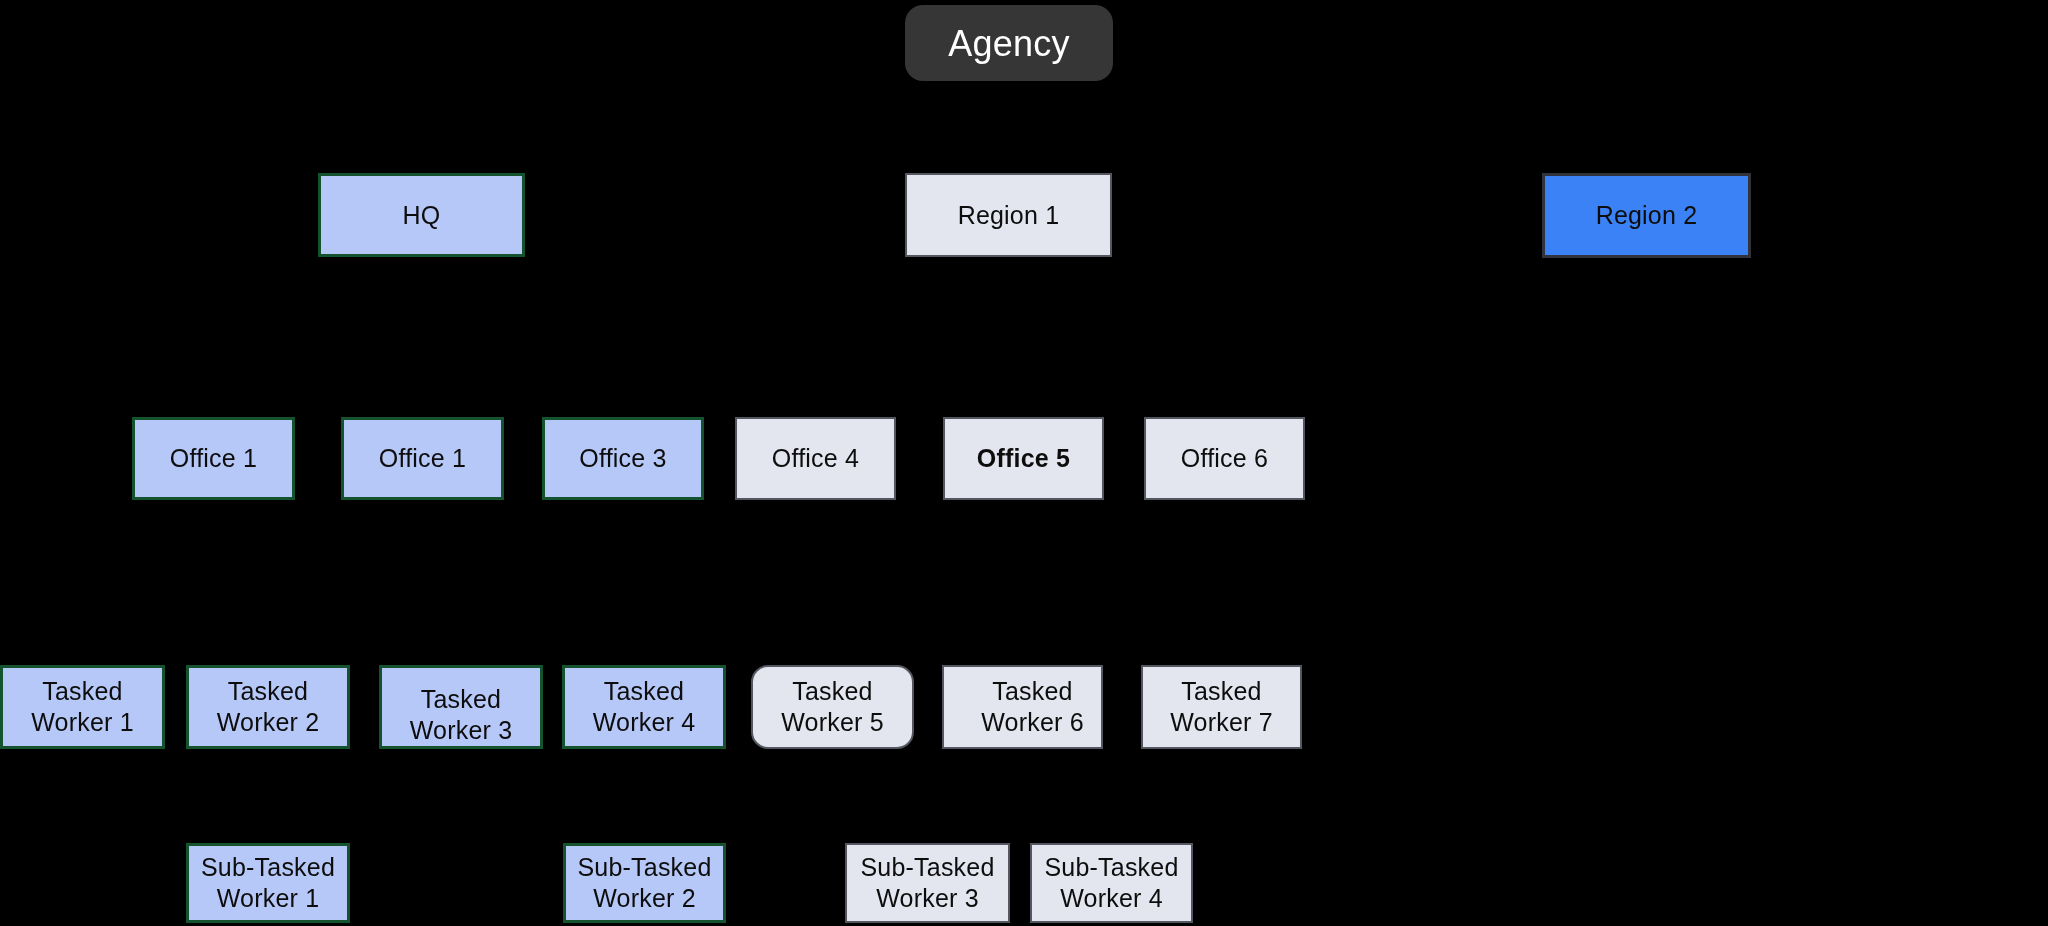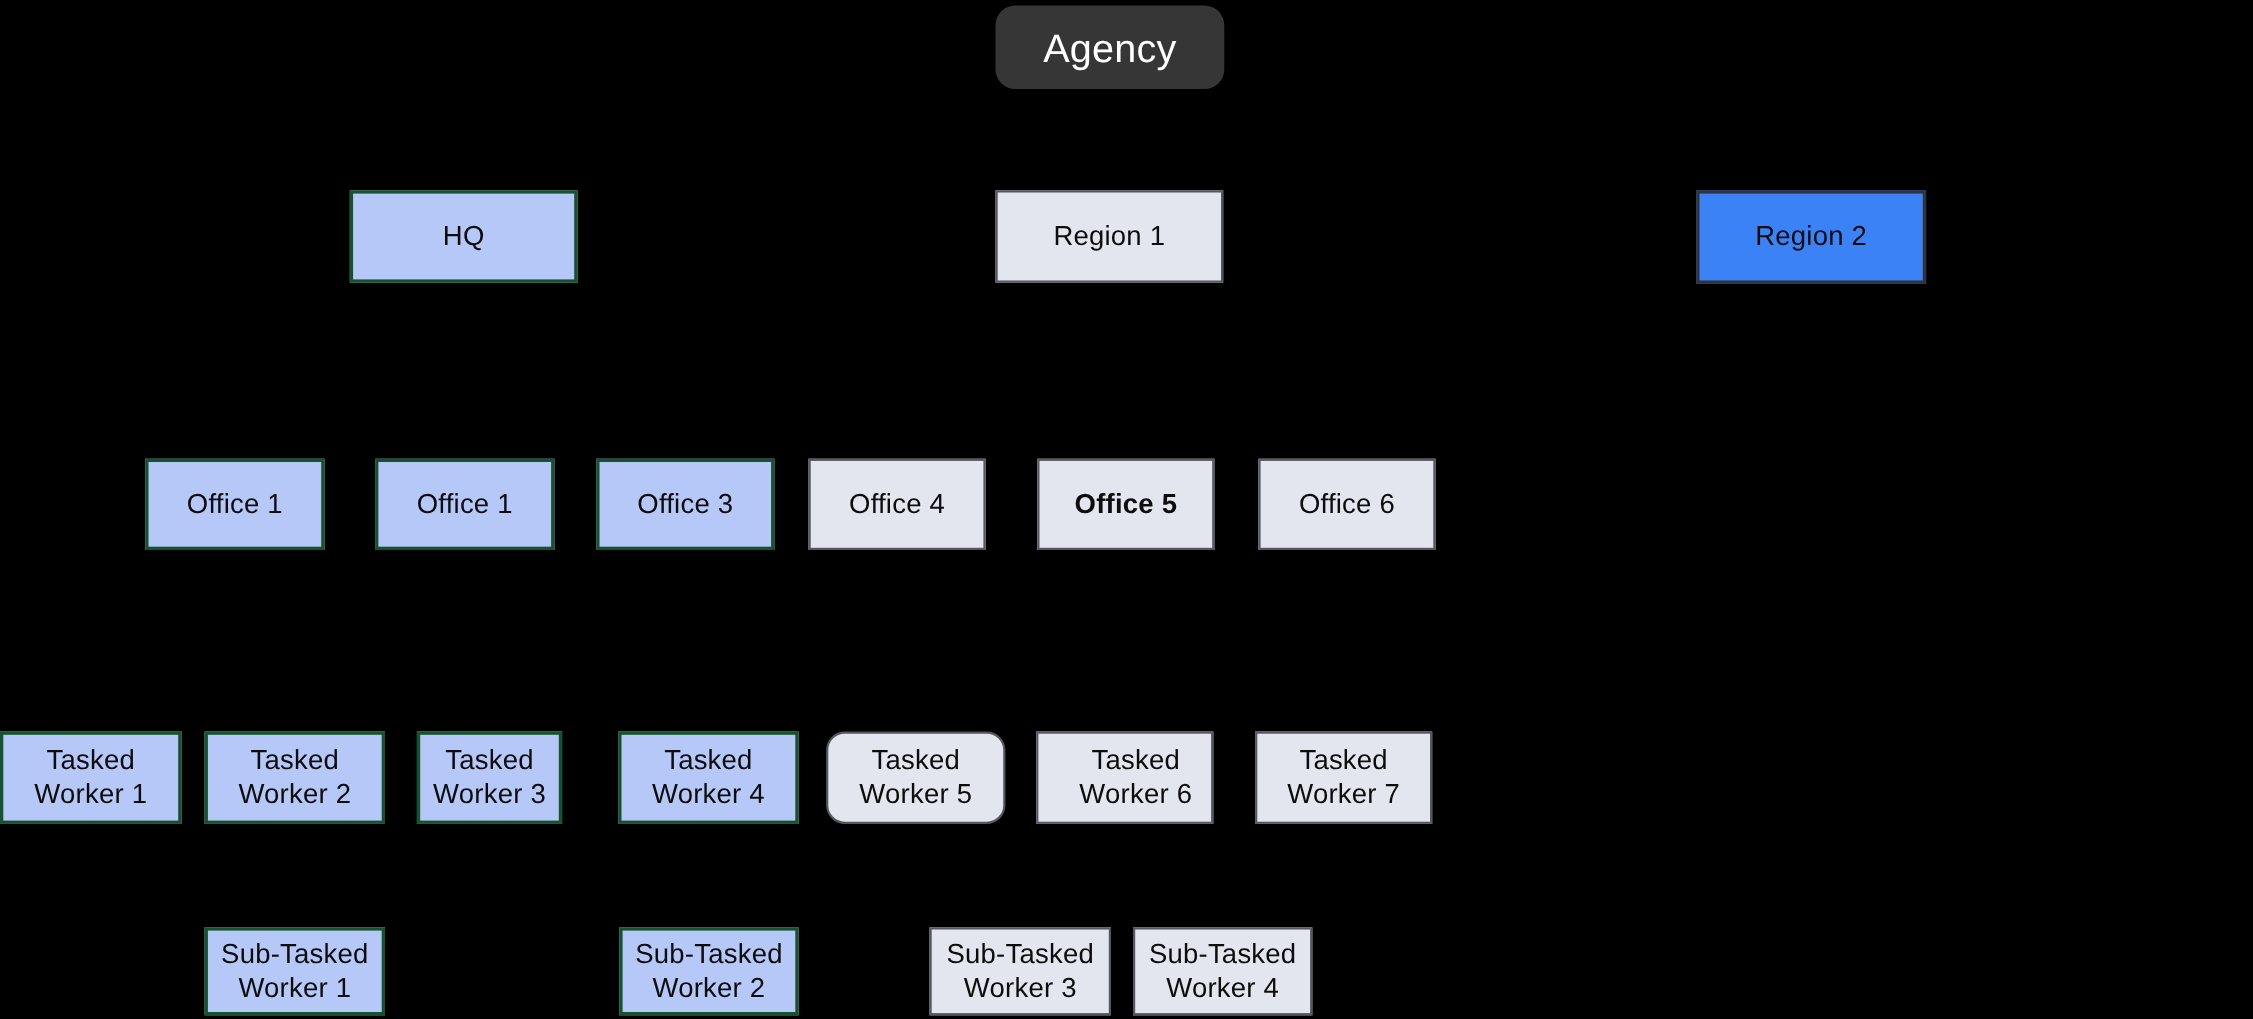--- a/index.html
+++ b/index.html
@@ -54,21 +54,21 @@
   .pos-region1 { left: 905px;  top: 173px; width: 207px; height: 84px; }
   .pos-region2 { left: 1498px; top: 173px; width: 209px; height: 85px; }
   .pos-office1 { left: 132px;  top: 417px; width: 163px; height: 83px; }
   .pos-office2 { left: 341px;  top: 417px; width: 163px; height: 83px; }
   .pos-office3 { left: 542px;  top: 417px; width: 162px; height: 83px; }
   .pos-office4 { left: 735px;  top: 417px; width: 161px; height: 83px; }
   .pos-office5 { left: 943px;  top: 417px; width: 161px; height: 83px; font-weight: bold; }
   .pos-office6 { left: 1144px; top: 417px; width: 161px; height: 83px; }
   .pos-tw1     { left: 0px;    top: 665px; width: 165px; height: 84px; }
   .pos-tw2     { left: 186px;  top: 665px; width: 164px; height: 84px; }
-  .pos-tw3     { left: 379px;  top: 665px; width: 132px; height: 84px; }
+  .pos-tw3     { left: 379px;  top: 665px; width: 164px; height: 84px; align-items: flex-end; }
   .pos-tw4     { left: 562px;  top: 665px; width: 164px; height: 84px; }
   .pos-tw5     { left: 751px;  top: 665px; width: 163px; height: 84px; border-radius: 17px; }
   .pos-tw6     { left: 942px;  top: 665px; width: 161px; height: 84px; padding-left: 20px; }
   .pos-tw7     { left: 1141px; top: 665px; width: 161px; height: 84px; }
   .pos-stw1    { left: 186px;  top: 843px; width: 164px; height: 80px; }
   .pos-stw2    { left: 563px;  top: 843px; width: 163px; height: 80px; }
   .pos-stw3    { left: 845px;  top: 843px; width: 165px; height: 80px; text-align: center; }
   .pos-stw4    { left: 1030px; top: 843px; width: 163px; height: 80px; }
   .node .label {
     padding: 0 10px;

